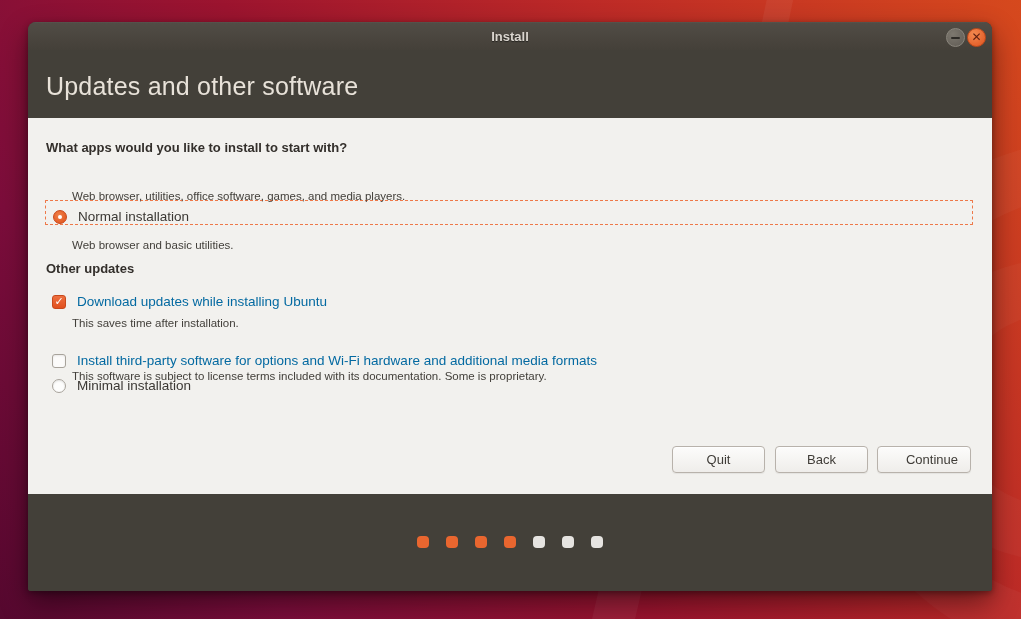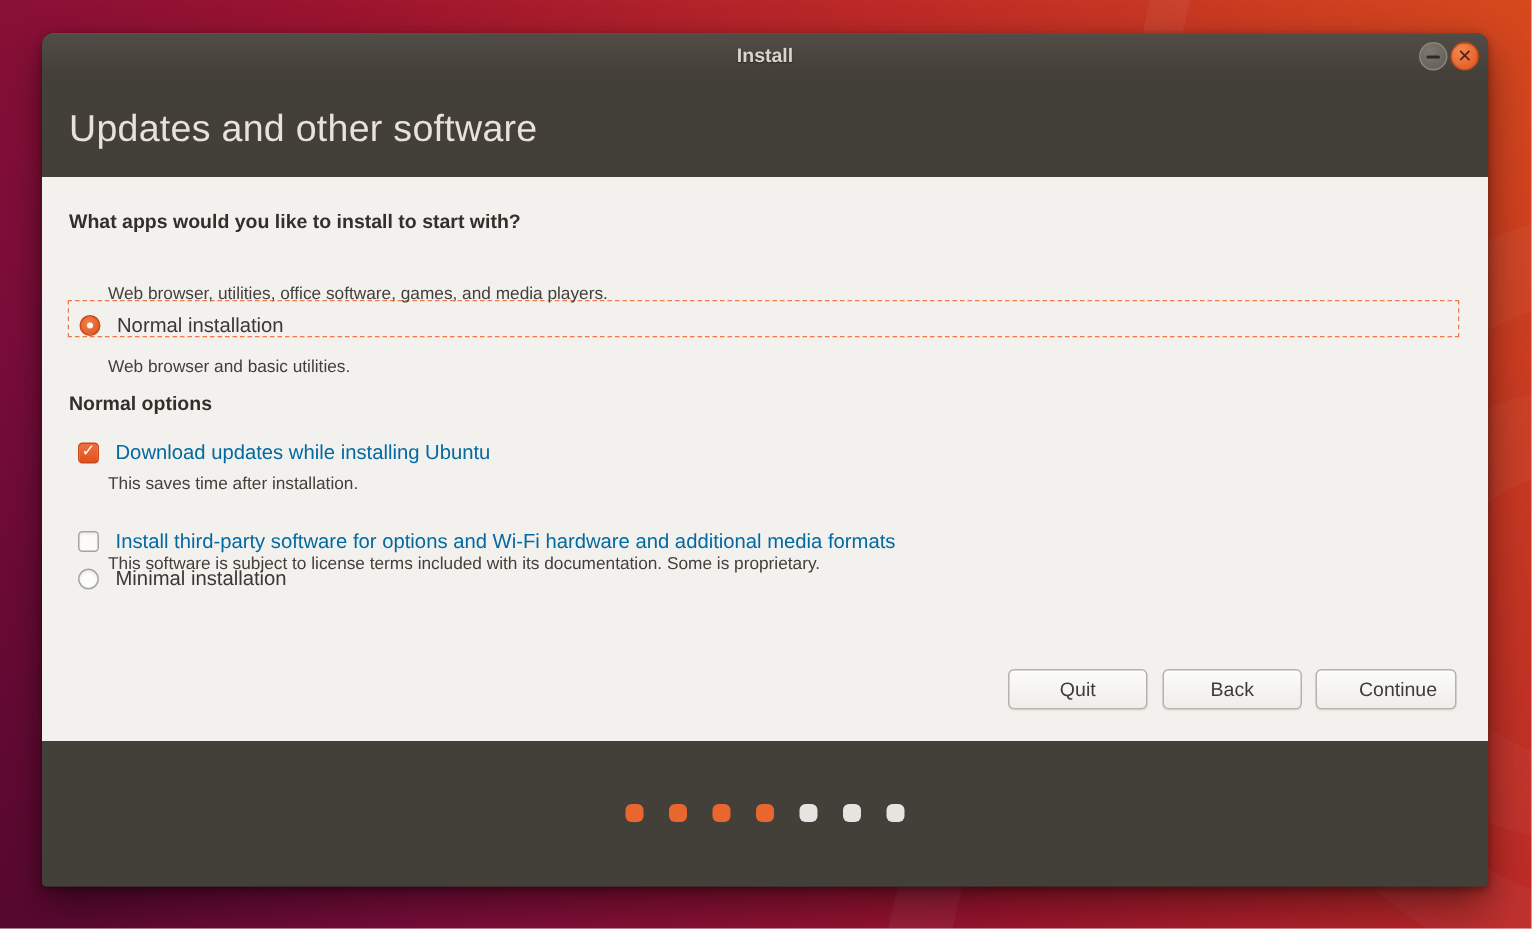--- a/index.html
+++ b/index.html
@@ -156,21 +156,21 @@
       <div class="radio-label">Normal installation</div>
     </div>
     <div class="desc desc1">Web browser, utilities, office software, games, and media players.</div>
 
     <div class="radio-row plain">
       <div class="radio unselected"></div>
       <div class="radio-label">Minimal installation</div>
     </div>
     <div class="desc desc2">Web browser and basic utilities.</div>
 
-    <div class="section-heading">Normal options</div>
+    <div class="section-heading">Other updates</div>
 
     <div class="check-row check-row1">
       <div class="checkbox checked">
         <span>✓</span>
       </div>
       <div class="check-label">Download updates while installing Ubuntu</div>
     </div>
     <div class="desc desc3">This saves time after installation.</div>
 
     <div class="check-row check-row2">

